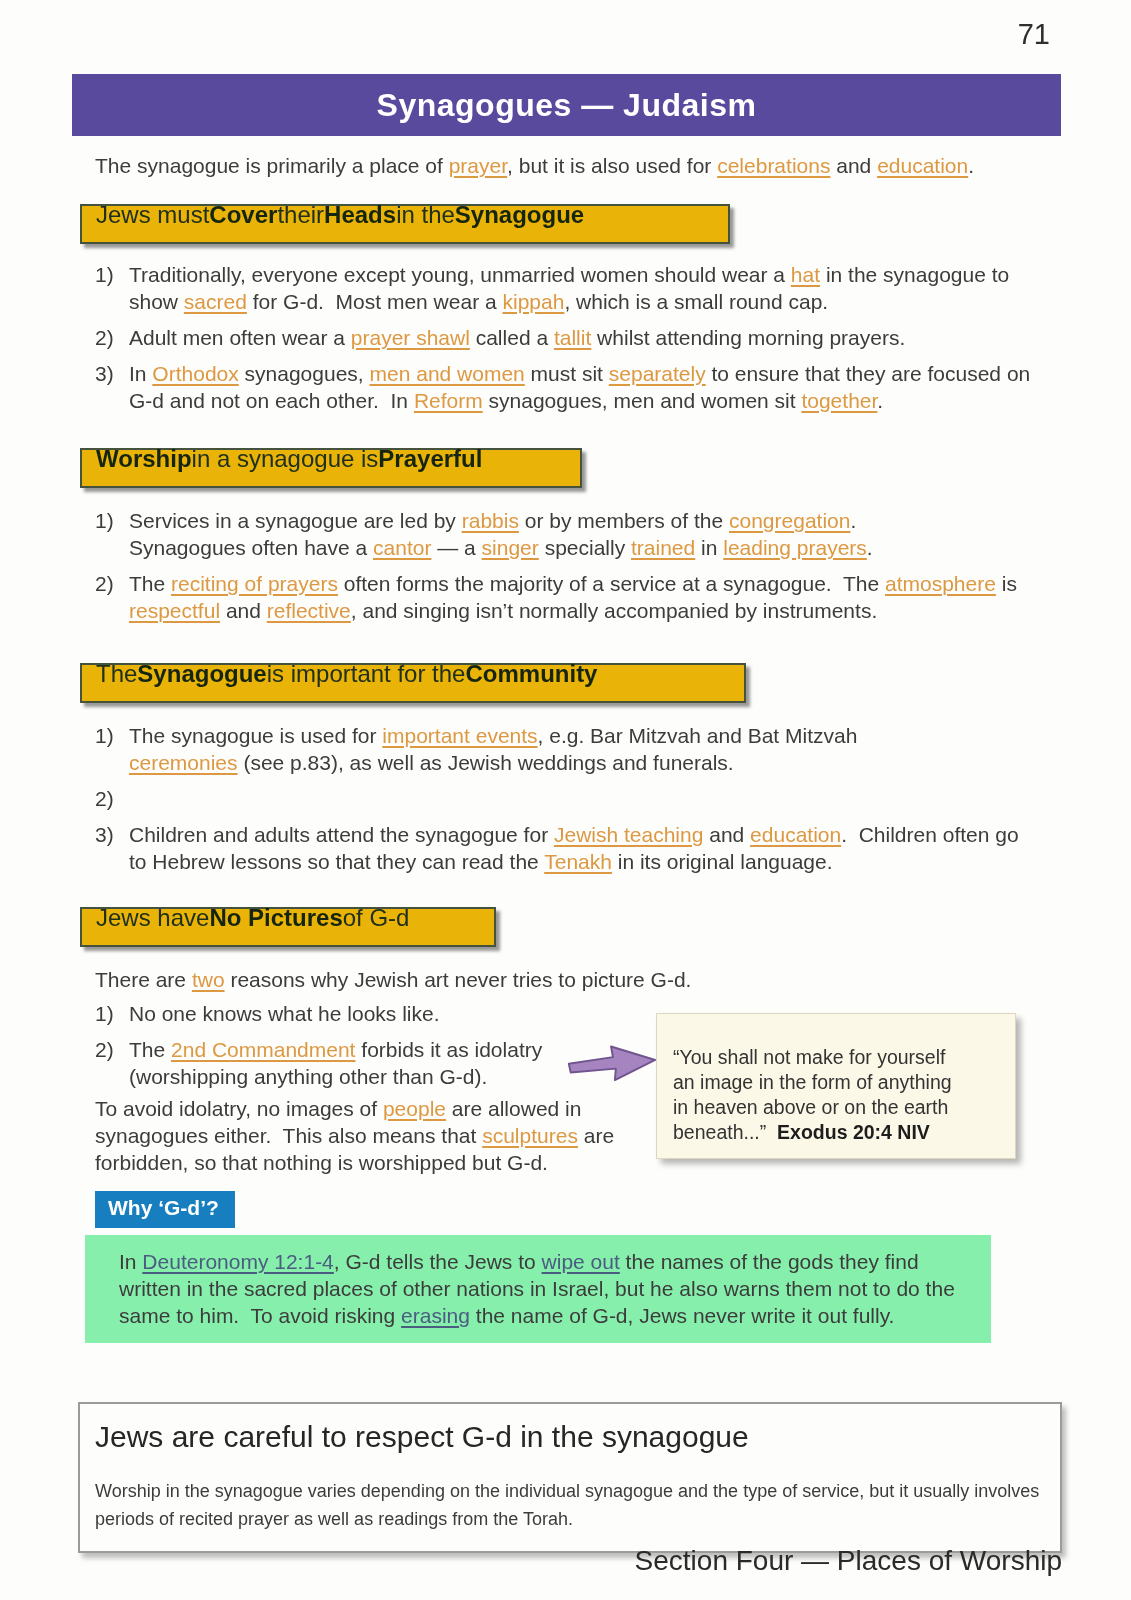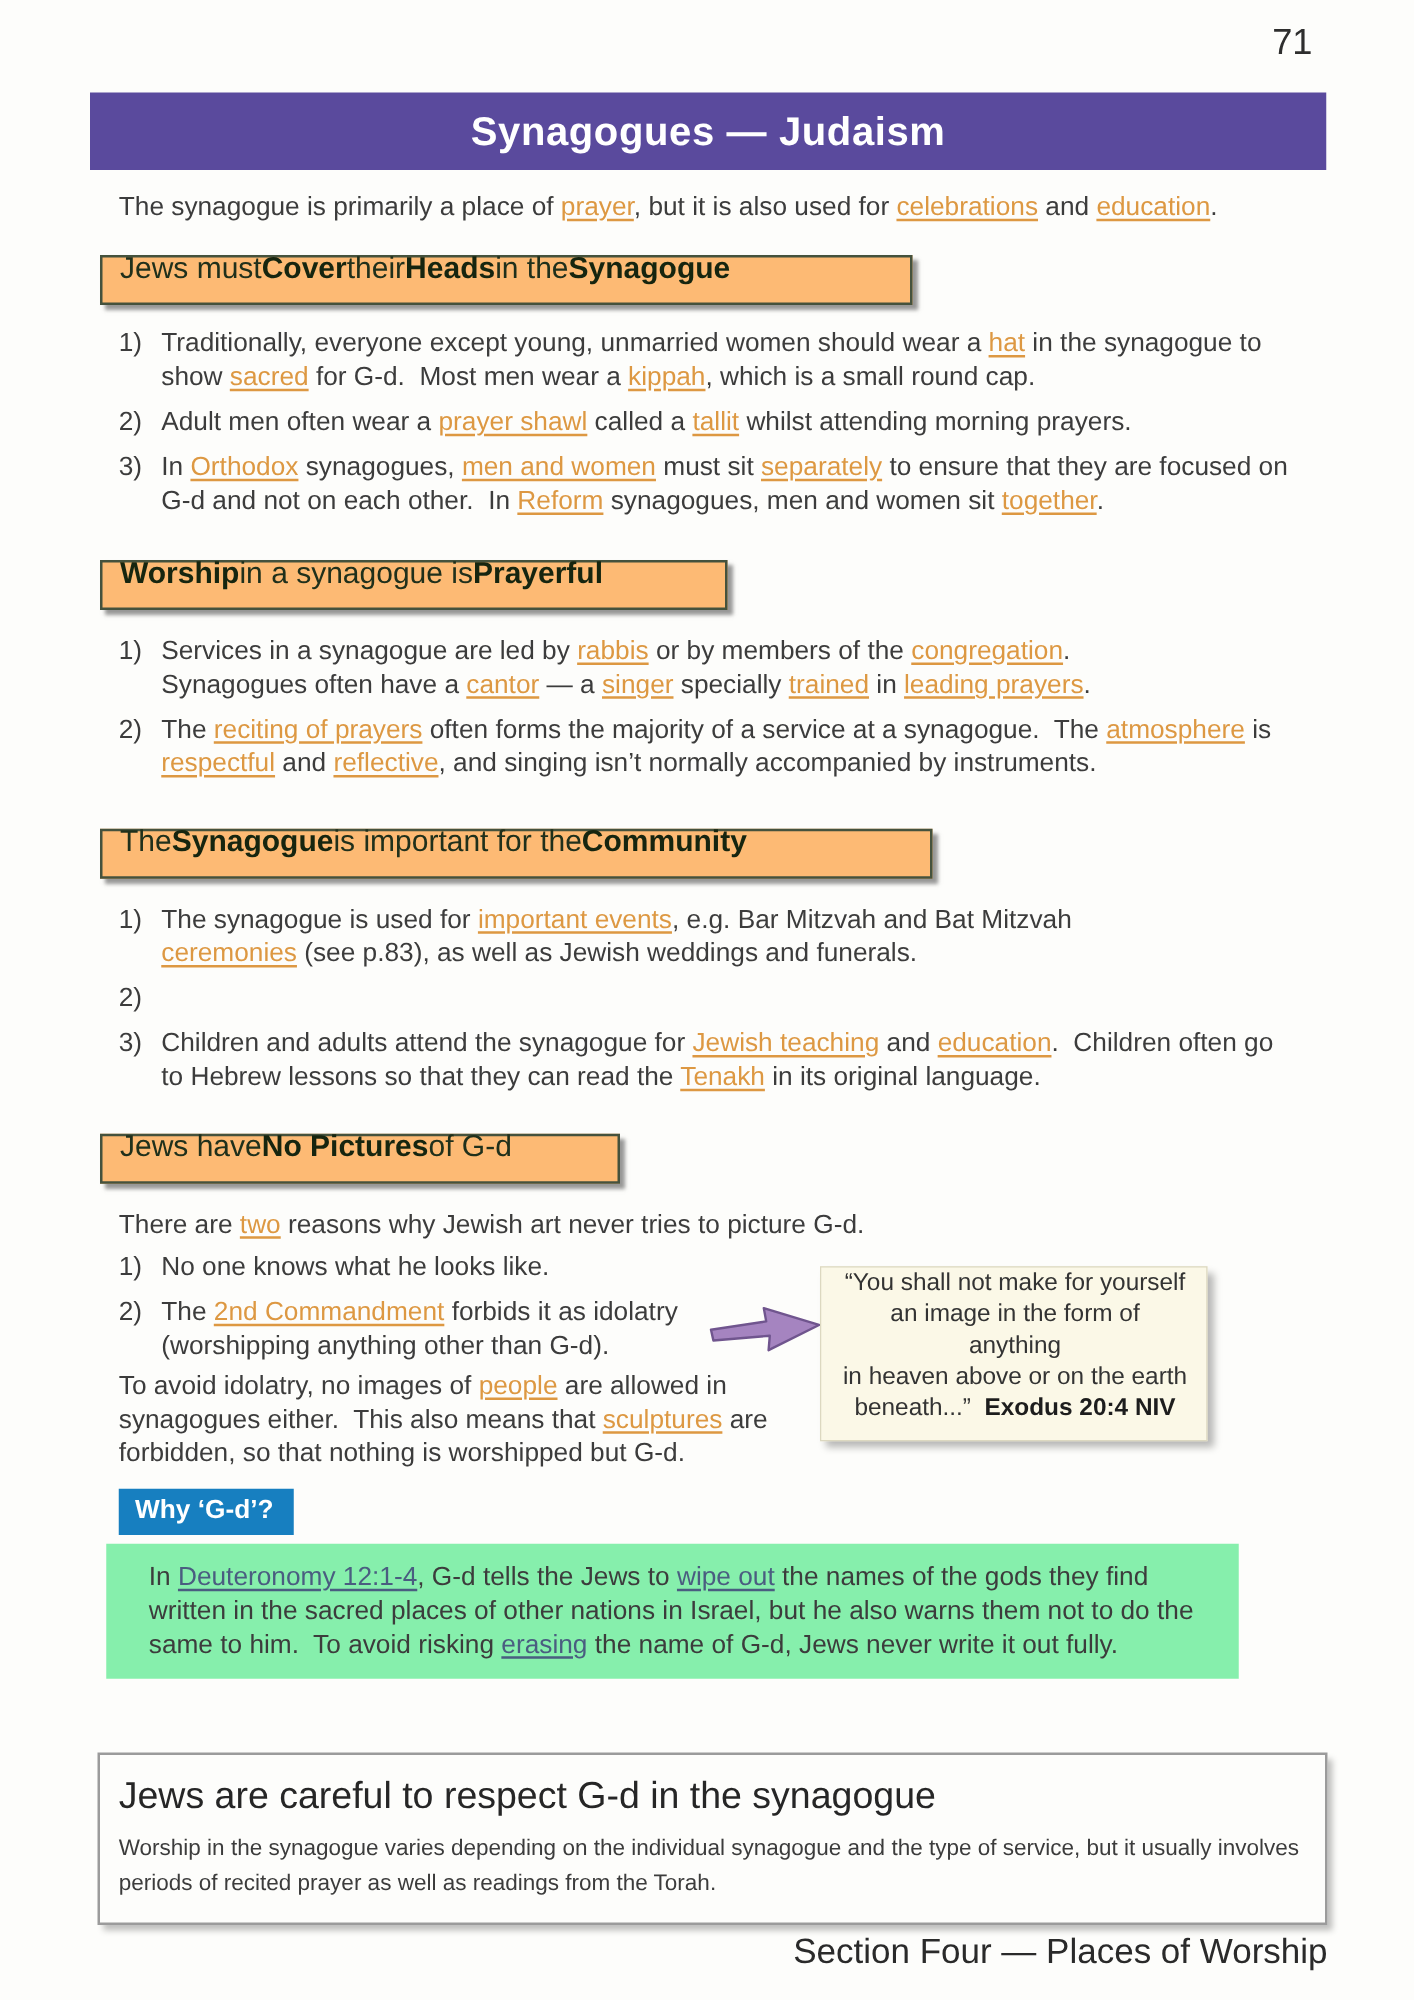--- a/index.html
+++ b/index.html
@@ -25,21 +25,21 @@
   }
   .banner .banner-text {
     color:#ffffff; font-weight:bold; font-size:32px; letter-spacing:0.5px;
   }
 
   
   .intro { left:95px; top:152px; width:950px; font-size:21px; line-height:28px; }
 
   
   .gh {
-    background:#fdba74;
+    background:#eab308;
     border:2px solid #45523d;
     box-shadow:4px 4px 3px rgba(70,70,70,0.55);
     display:flex; align-items:center;
     padding:0 14px 18px 14px;
     height:40px;
     font-size:24px; color:#20301b;
     white-space:nowrap;
   }
   .gh .s-b { font-weight:bold; color:#16250f; }
   .gh-1 { left:80px; top:204px; width:650px; }
@@ -74,26 +74,26 @@
   }
   .s-b { font-weight:bold; }
 
   
   .lead-4 { left:95px; top:966px; width:760px; }
   .para-4 { left:95px; top:1095px; width:530px; }
 
   .arrow-wrap { left:564px; top:1033px; width:96px; height:52px; }
 
   .quote-box {
-    left:656px; top:1013px; width:310px;
+    left:656px; top:1013px; width:360px;
     background:#fbf8e7;
     border:1px solid #dcd8c0;
     box-shadow:5px 5px 6px rgba(0,0,0,0.28);
-    padding:0 14px 13px 16px;
-    font-size:19.5px; line-height:25px; color:#333333;text-align:center;
+    padding:31px 14px 13px 16px;
+    font-size:19.5px; line-height:25px; color:#333333;
   }
   .quote-box .s-b { color:#1d1d1d; }
 
   
   .why-tag {
     left:95px; top:1191px;
     background:#177fc0; color:#ffffff;
     font-weight:bold; font-size:21px;
     padding:5px 16px 8px 13px;
   }
@@ -105,21 +105,21 @@
   }
 
   
   .summary-box {
     left:78px; top:1402px; width:984px;
     background:#fdfdfb;
     border:2px solid #9b9b9b;
     box-shadow:4px 5px 5px rgba(0,0,0,0.25);
     padding:16px 20px 18px 15px;
   }
-  .summary-title { font-size:30px; font-weight:normal; color:#262626; margin-bottom:10px; }
+  .summary-title { font-size:30px; font-weight:normal; color:#262626; margin-bottom:23px; }
   .summary-body { font-size:18px; line-height:28px; color:#3c3c3c; }
 
   .footer-line { top:1545px; right:69px; font-size:28px; color:#2a2a2a; }
 </style>
 </head>
 <body>
 
 <div class="abs page-num">71</div>
 
 <div class="abs banner">

